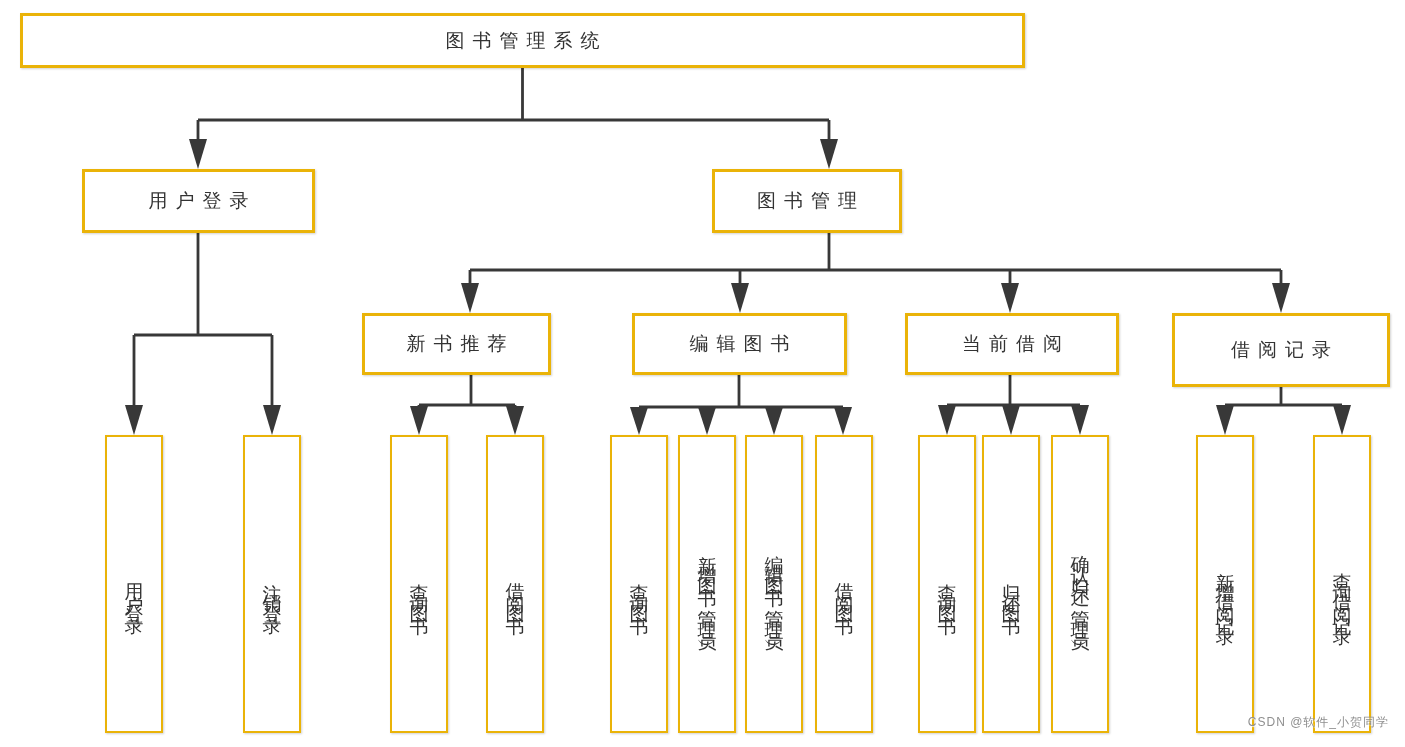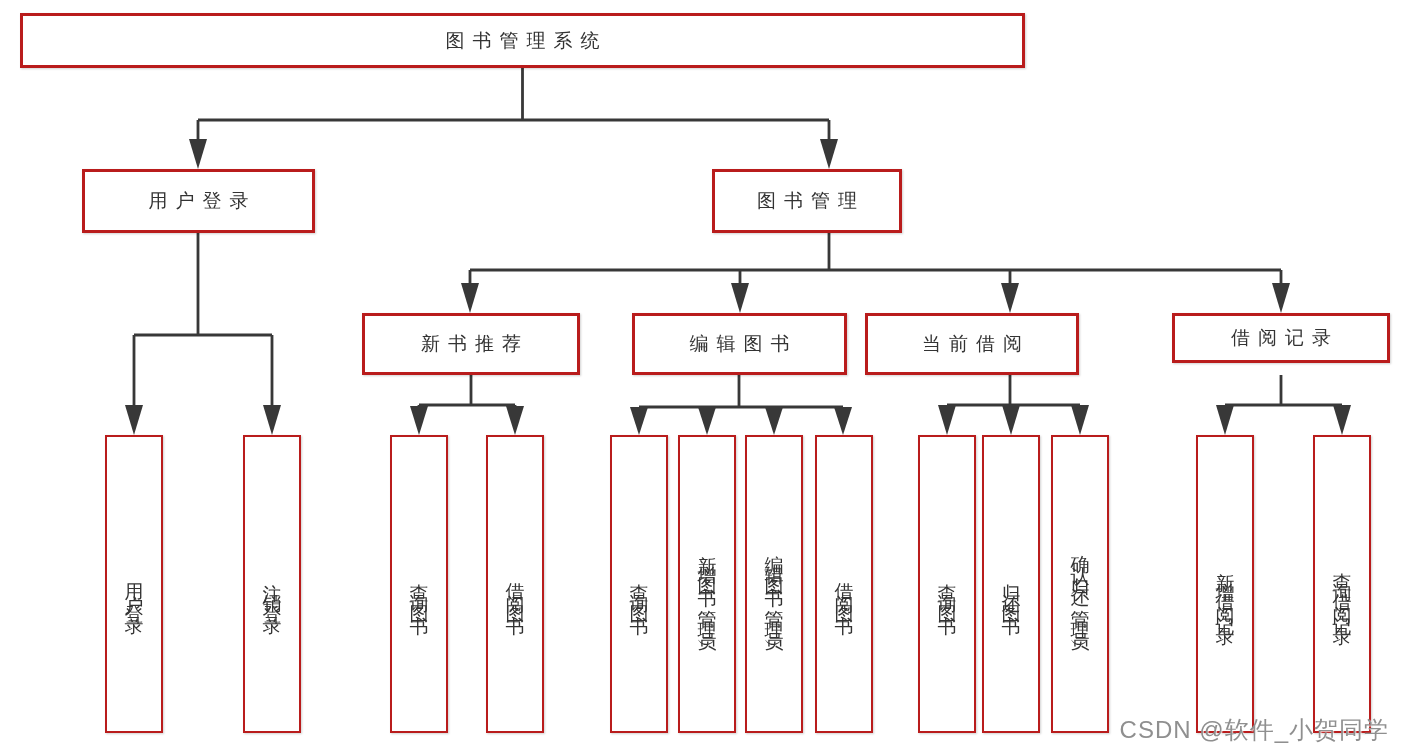--- a/index.html
+++ b/index.html
@@ -11,21 +11,21 @@
     overflow:hidden;
   }
   .connectors{
     position:absolute;left:0;top:0;width:1405px;height:747px;
     pointer-events:none;
   }
   .node{
     position:absolute;
     box-sizing:border-box;
     background:#ffffff;
-    border:3px solid #b91c1c;
+    border:3px solid #eab308;
     display:flex;
     align-items:center;
     justify-content:center;
     color:#333333;
     box-shadow:1px 1px 2px rgba(0,0,0,0.18);
   }
   .node.leaf{
     width:58px;height:298px;
     border-width:2px;
   }
@@ -42,21 +42,21 @@
     font-size:19px;
     letter-spacing:11px;
     margin-bottom:-11px;
     color:#333333;
     white-space:nowrap;
   }
   .watermark{
     position:absolute;
     right:16px;
     top:714px;
-    font-size:24px;
+    font-size:12px;
     letter-spacing:1px;
     color:#8f8f8f;
     text-shadow:1px 1px 1px rgba(255,255,255,0.8);
     white-space:nowrap;
   }
 </style>
 </head>
 <body>
 
 <div class="canvas">
@@ -105,30 +105,30 @@
     <span class="hlabel">图书管理系统</span>
   </div>
 
   <div class="node" style="left:82px;top:169px;width:233px;height:64px">
     <span class="hlabel">用户登录</span>
   </div>
   <div class="node" style="left:712px;top:169px;width:190px;height:64px">
     <span class="hlabel">图书管理</span>
   </div>
 
-  <div class="node" style="left:362px;top:313px;width:218px;height:62px">
+  <div class="node" style="left:362px;top:313px;width:189px;height:62px">
     <span class="hlabel">新书推荐</span>
   </div>
   <div class="node" style="left:632px;top:313px;width:215px;height:62px">
     <span class="hlabel">编辑图书</span>
   </div>
-  <div class="node" style="left:865px;top:313px;width:214px;height:62px">
+  <div class="node" style="left:905px;top:313px;width:214px;height:62px">
     <span class="hlabel">当前借阅</span>
   </div>
-  <div class="node" style="left:1172px;top:313px;width:218px;height:50px">
+  <div class="node" style="left:1172px;top:313px;width:218px;height:74px">
     <span class="hlabel">借阅记录</span>
   </div>
 
   <div class="node leaf" style="left:105px;top:435px">
     <span class="vlabel">用户登录</span>
   </div>
   <div class="node leaf" style="left:243px;top:435px">
     <span class="vlabel">注销登录</span>
   </div>
 

